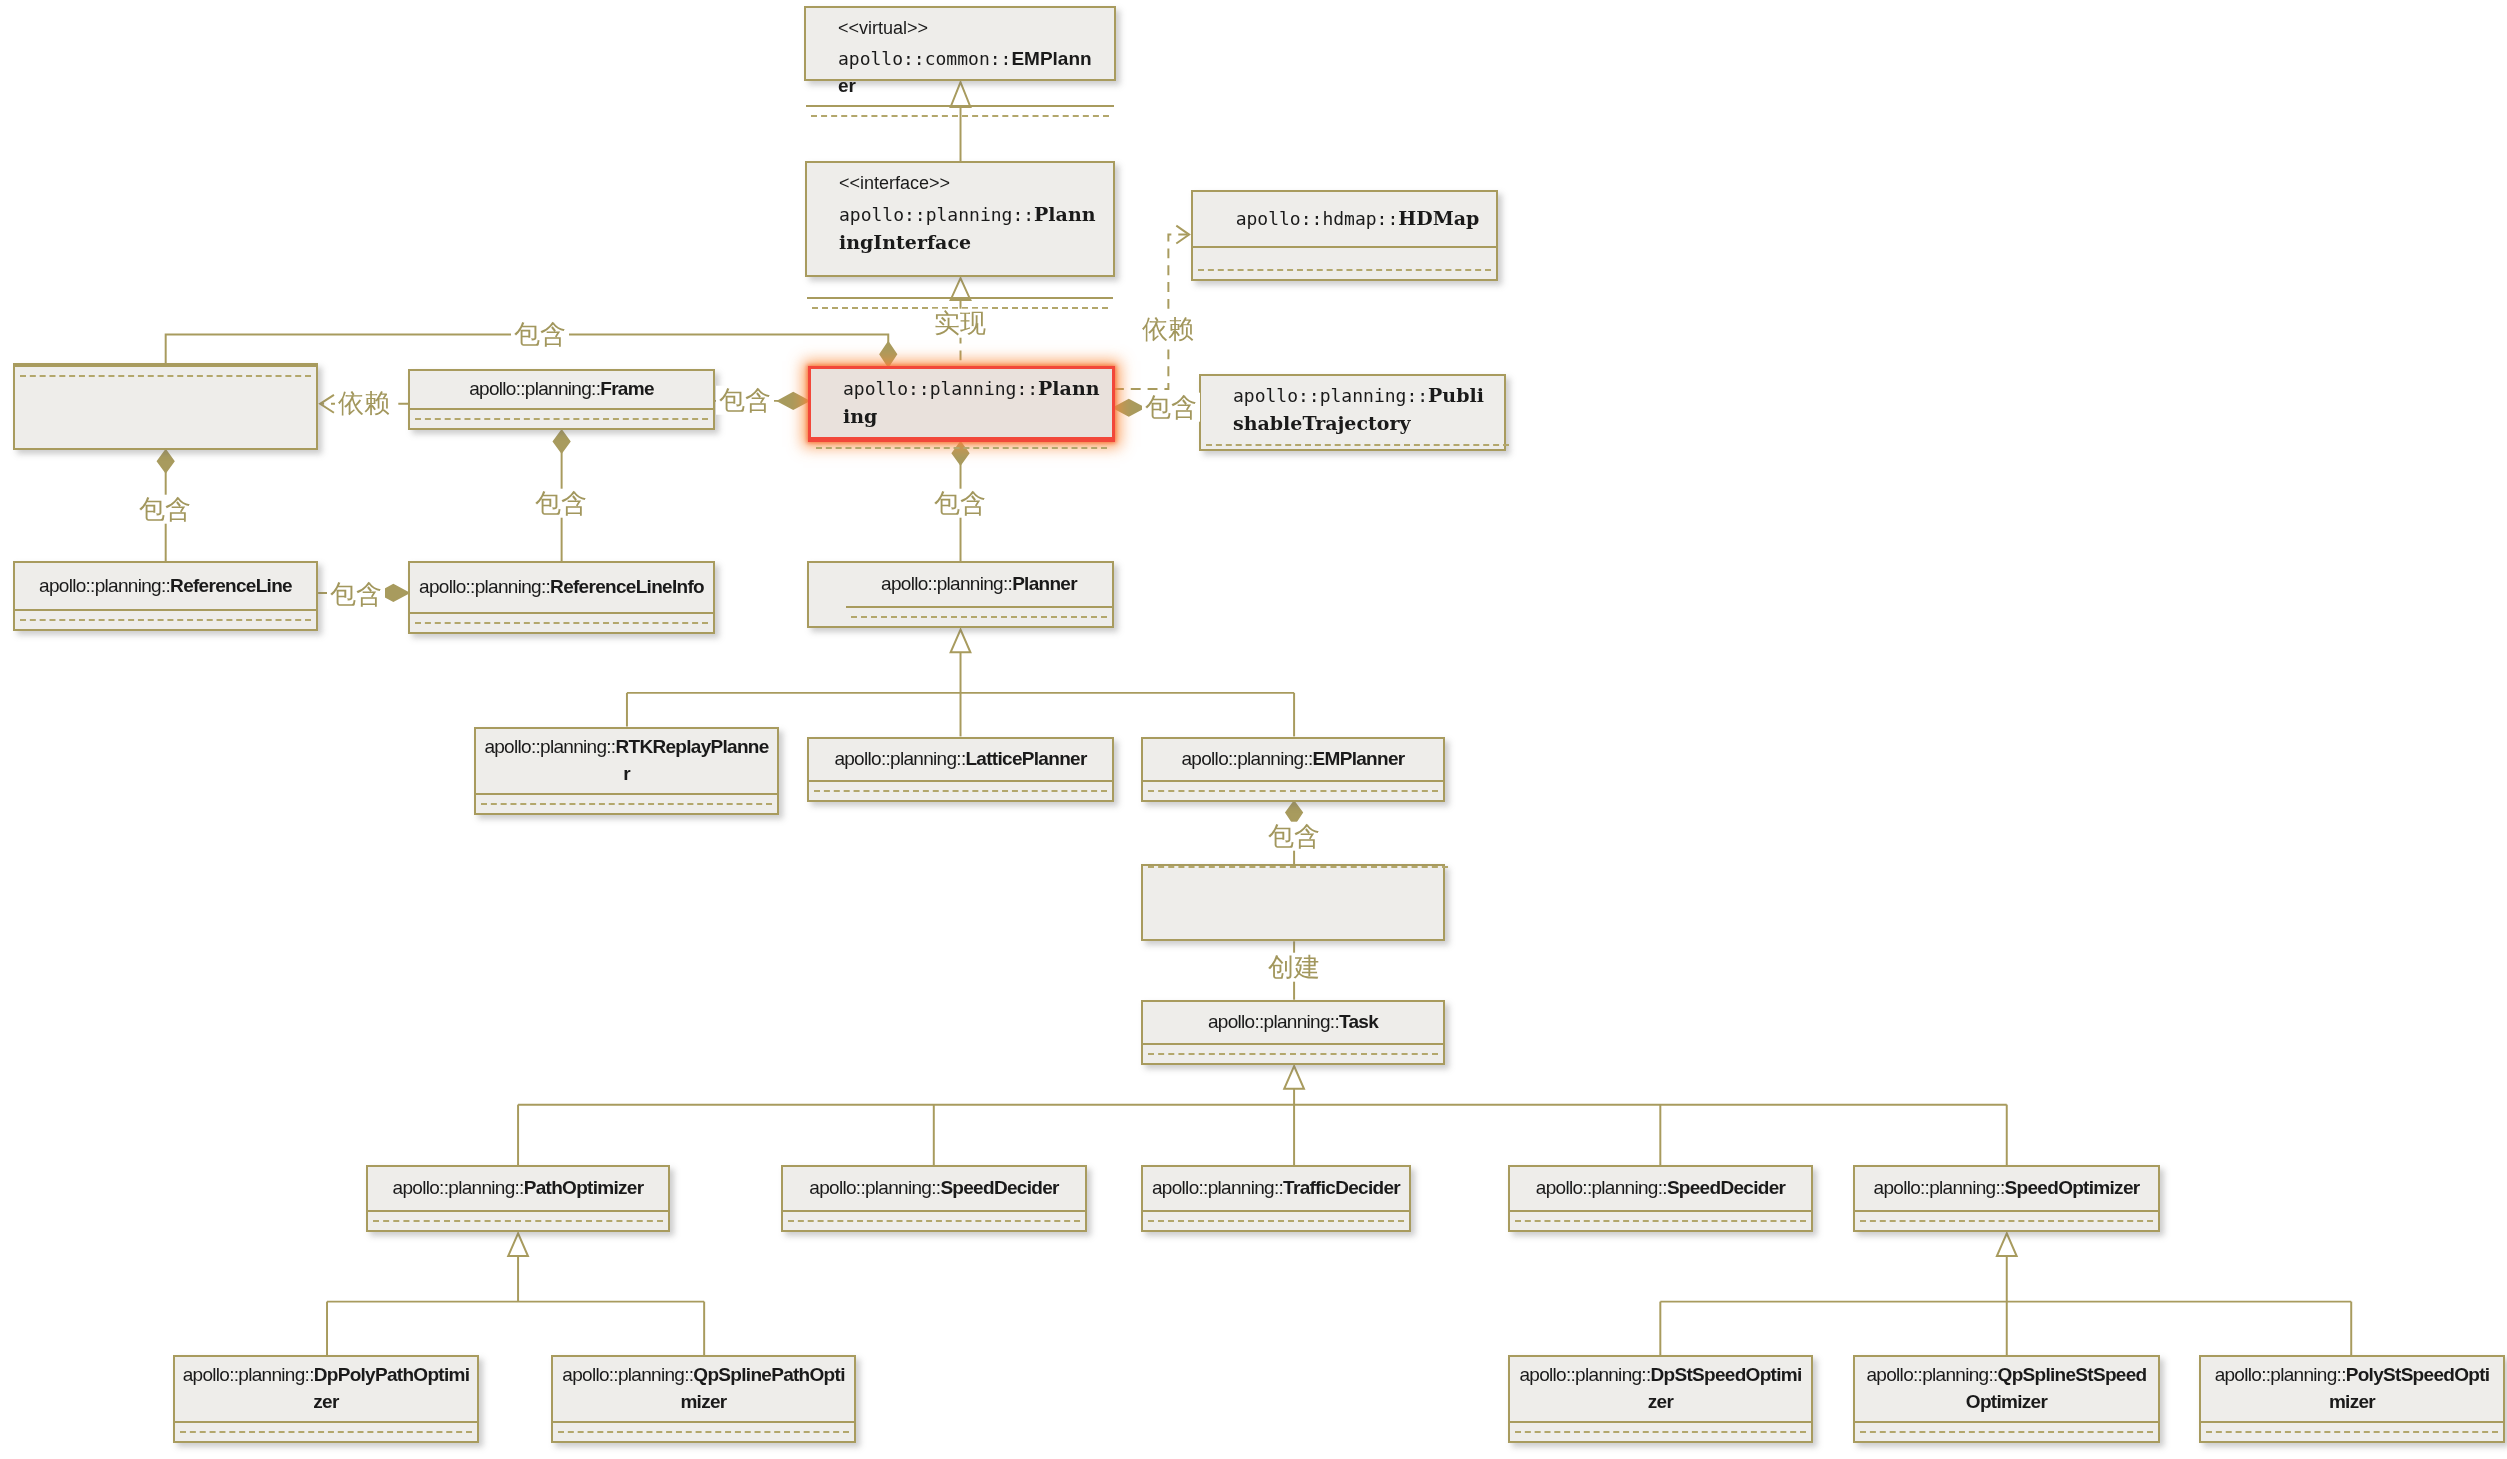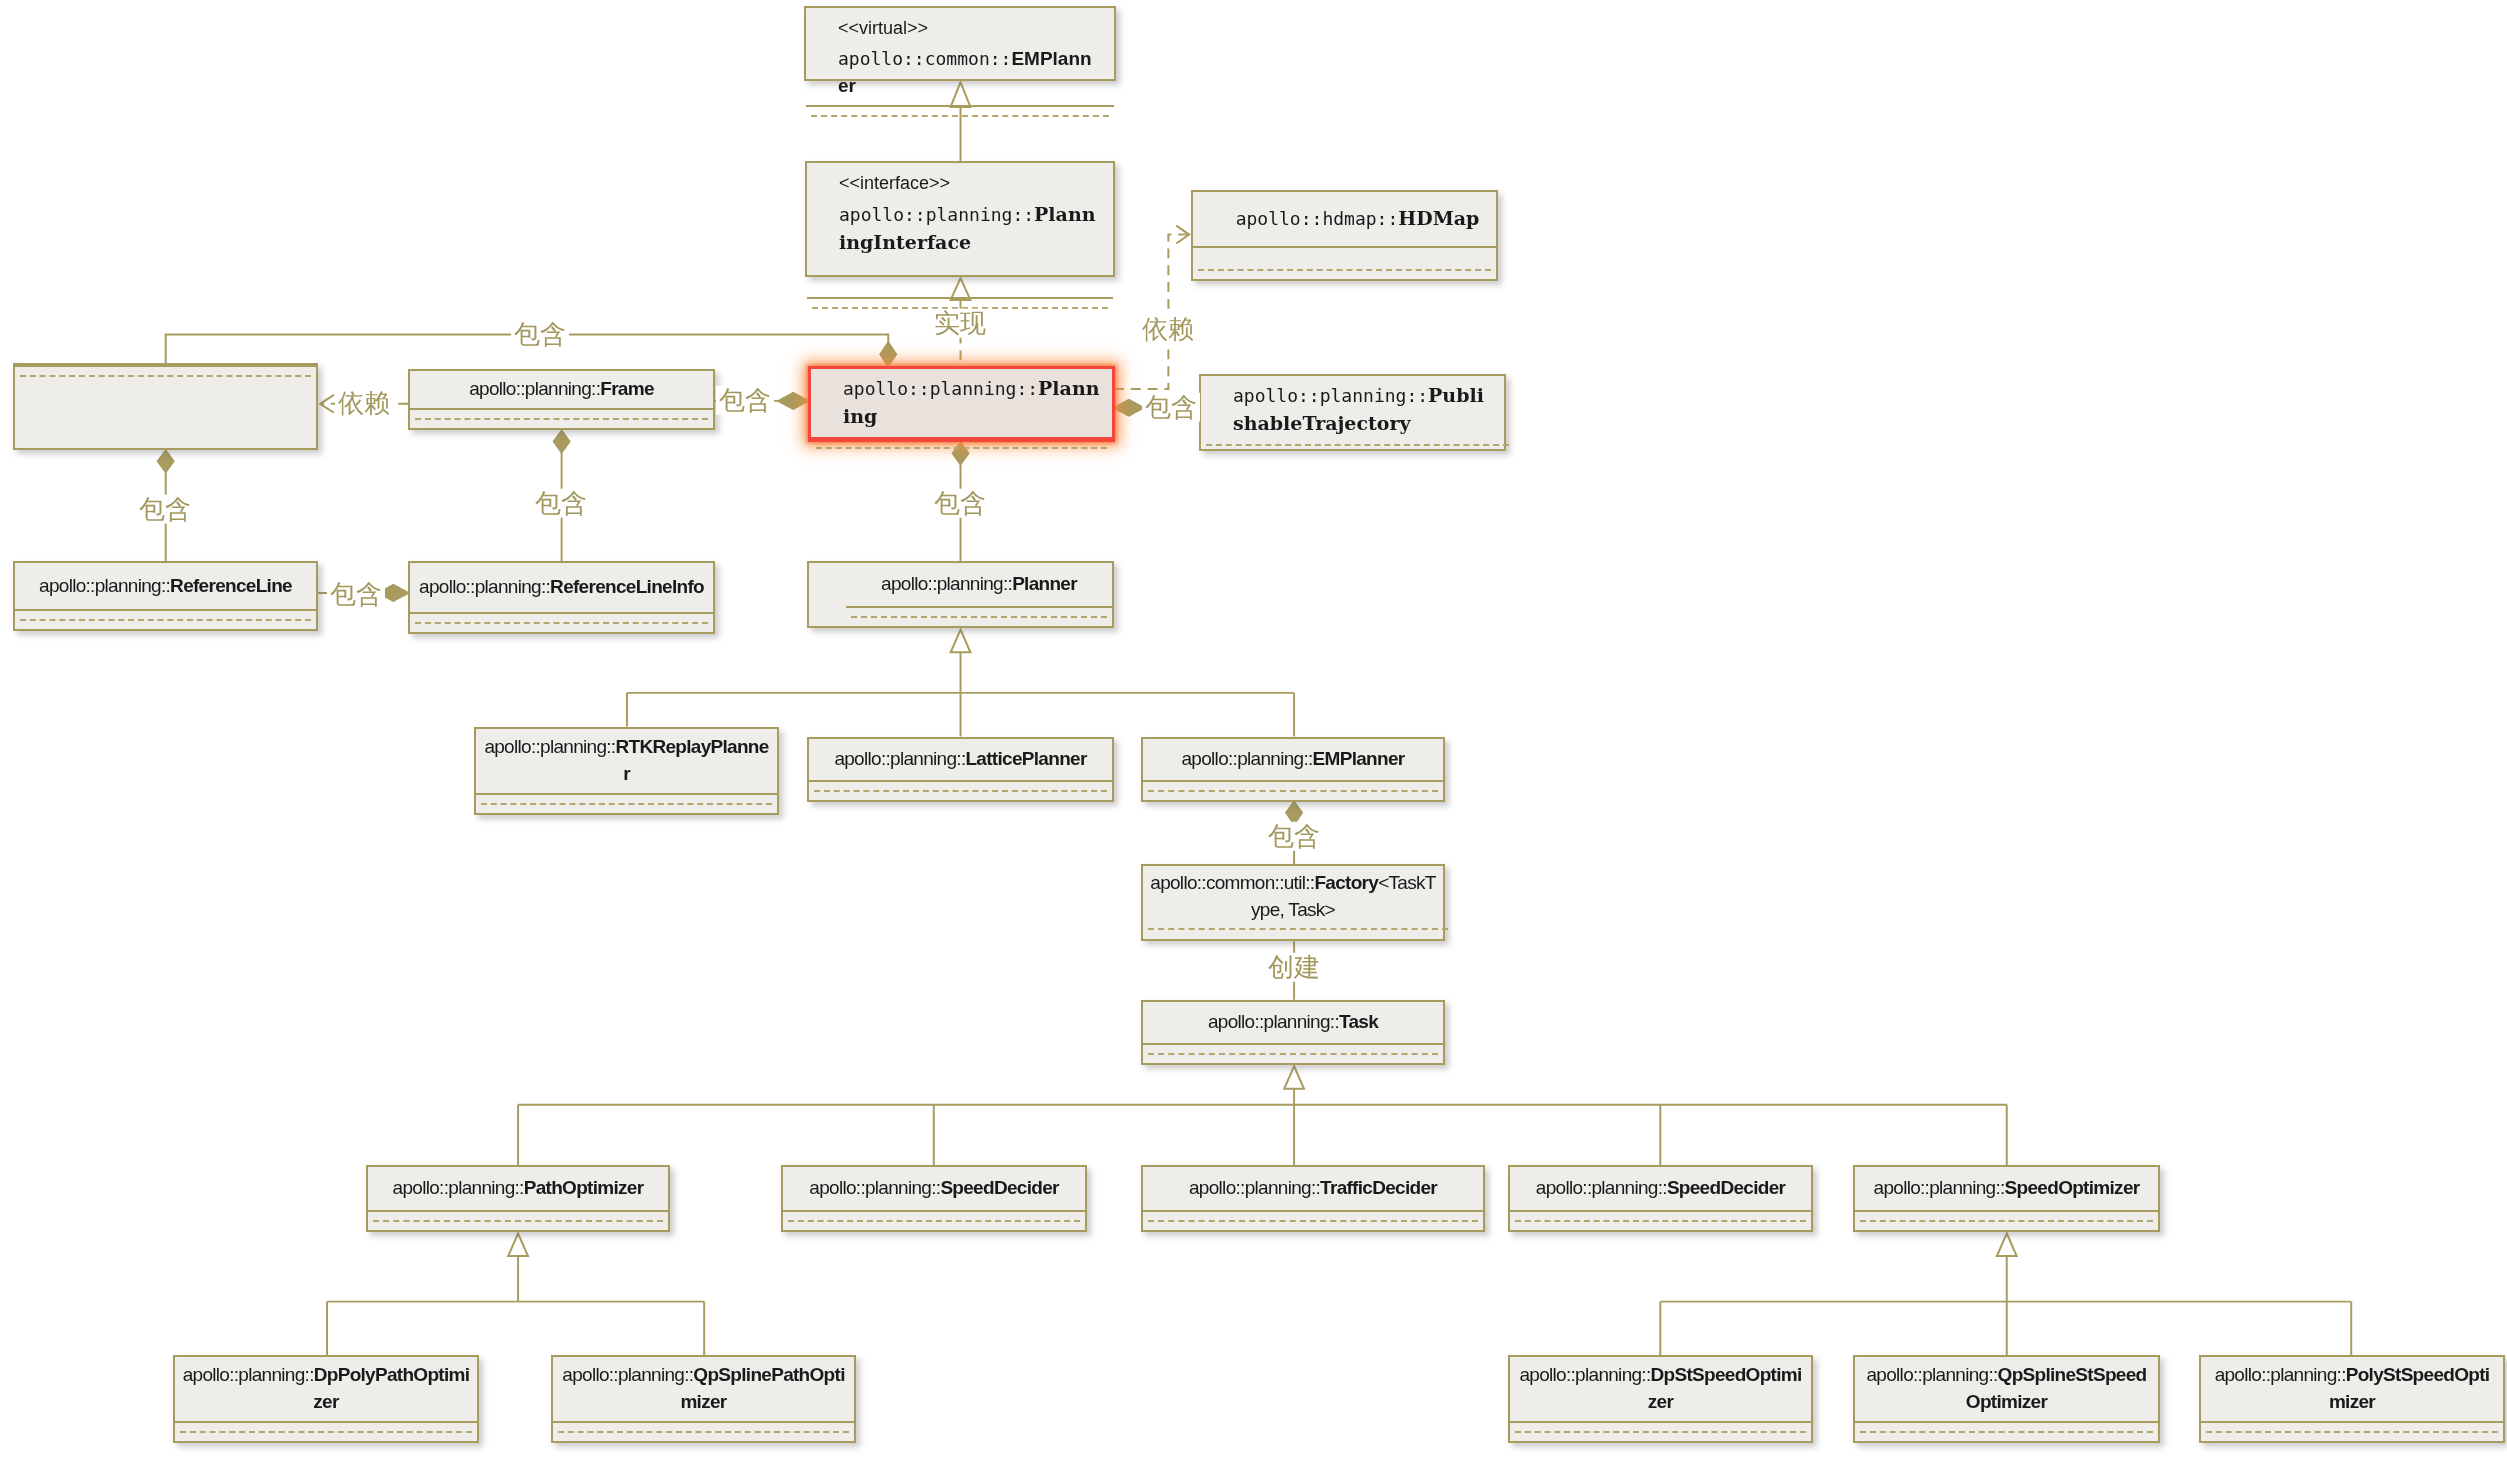--- a/index.html
+++ b/index.html
@@ -248,23 +248,20 @@
       </div>
       <div class="box ui std center" style="left: 1141px; top: 737px; width: 304px; height: 65px;">
         <div class="title">
           <div><span class="ns">apollo::planning::</span><span class="nm">EMPlanner</span></div>
         </div>
         <div class="strip">
           <div class="dash"></div>
         </div>
       </div>
       <div class="box ui du center" style="left: 1141px; top: 864px; width: 304px; height: 77px;">
-        <div class="title">
-          <div><span class="ns">apollo::common::util::</span><span class="nm">Factory</span><span class="targs">&lt;TaskType, Task&gt;</span></div>
-        </div>
         <div class="dash inlinedash"></div>
         <div class="fill"></div>
       </div>
       <div class="box ui std center" style="left: 1141px; top: 1000px; width: 304px; height: 65px;">
         <div class="title">
           <div><span class="ns">apollo::planning::</span><span class="nm">Task</span></div>
         </div>
         <div class="strip">
           <div class="dash"></div>
         </div>
@@ -278,21 +275,21 @@
         </div>
       </div>
       <div class="box ui std center" style="left: 781px; top: 1165px; width: 306px; height: 67px;">
         <div class="title">
           <div><span class="ns">apollo::planning::</span><span class="nm">SpeedDecider</span></div>
         </div>
         <div class="strip">
           <div class="dash"></div>
         </div>
       </div>
-      <div class="box ui std center" style="left: 1141px; top: 1165px; width: 344px; height: 67px;">
+      <div class="box ui std center" style="left: 1141px; top: 1165px; width: 270px; height: 67px;">
         <div class="title">
           <div><span class="ns">apollo::planning::</span><span class="nm">TrafficDecider</span></div>
         </div>
         <div class="strip">
           <div class="dash"></div>
         </div>
       </div>
       <div class="box ui std center" style="left: 1508px; top: 1165px; width: 305px; height: 67px;">
         <div class="title">
           <div><span class="ns">apollo::planning::</span><span class="nm">SpeedDecider</span></div>

